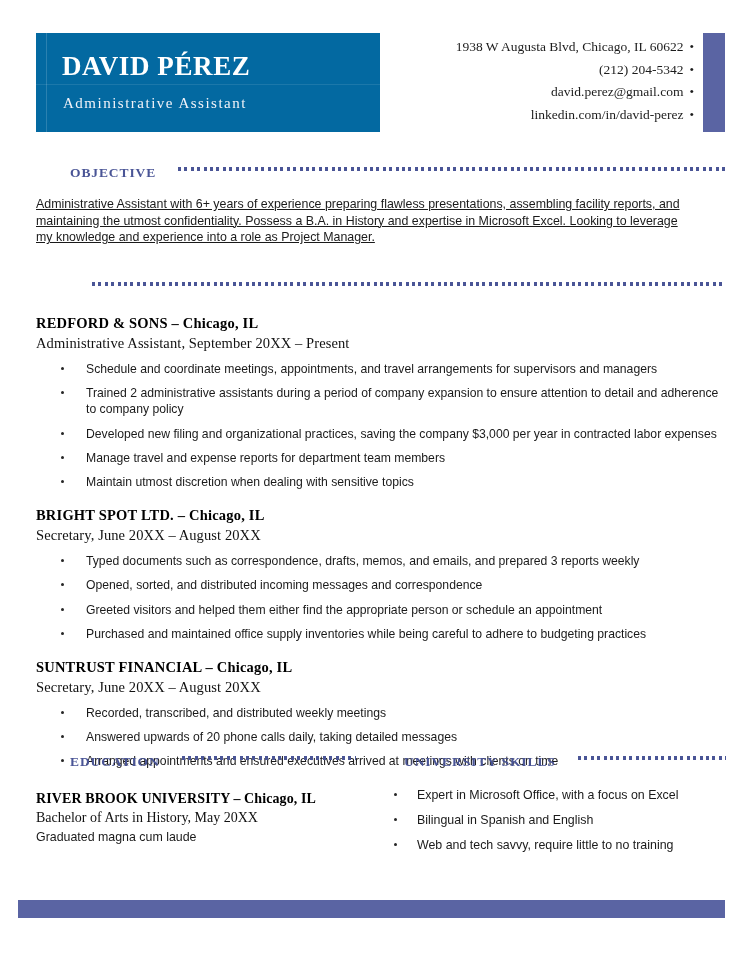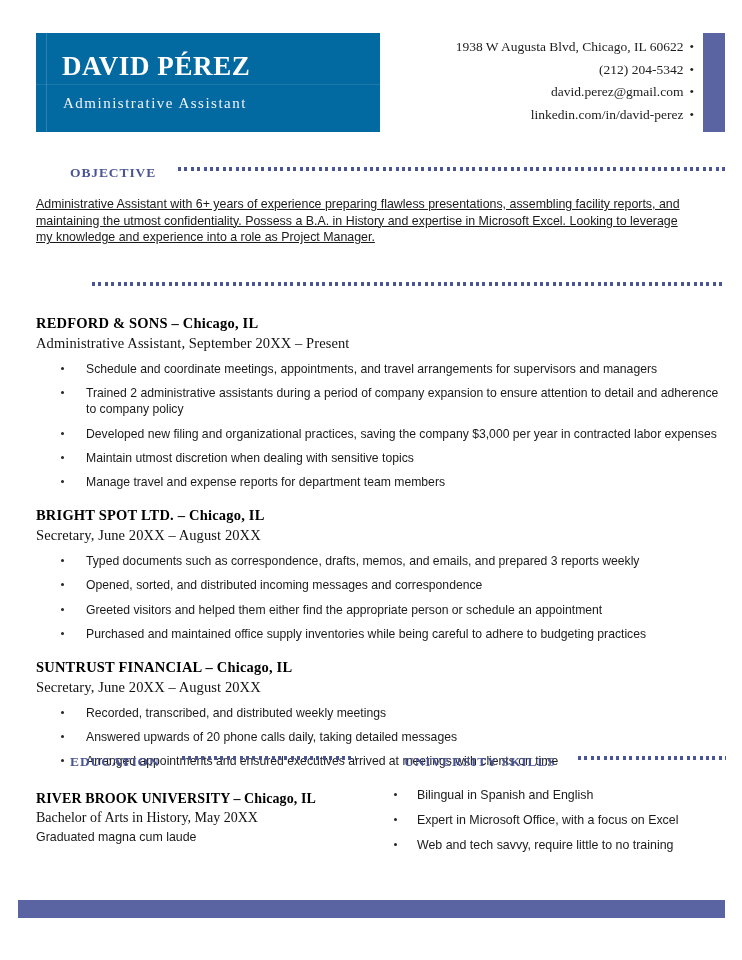--- a/index.html
+++ b/index.html
@@ -314,22 +314,22 @@
       <div class="leader"></div>
     </div>
 
     <div class="job">
       <div class="job-company">REDFORD &amp; SONS – Chicago, IL</div>
       <div class="job-role">Administrative Assistant, September 20XX – Present</div>
       <ul class="bullets">
         <li>Schedule and coordinate meetings, appointments, and travel arrangements for supervisors and managers</li>
         <li>Trained 2 administrative assistants during a period of company expansion to ensure attention to detail and adherence to company policy</li>
         <li>Developed new filing and organizational practices, saving the company $3,000 per year in contracted labor expenses</li>
+        <li>Manage travel and expense reports for department team members</li>
         <li>Maintain utmost discretion when dealing with sensitive topics</li>
-        <li>Manage travel and expense reports for department team members</li>
       </ul>
     </div>
 
     <div class="job">
       <div class="job-company">BRIGHT SPOT LTD. – Chicago, IL</div>
       <div class="job-role">Secretary, June 20XX – August 20XX</div>
       <ul class="bullets">
         <li>Typed documents such as correspondence, drafts, memos, and emails, and prepared 3 reports weekly</li>
         <li>Opened, sorted, and distributed incoming messages and correspondence</li>
         <li>Greeted visitors and helped them either find the appropriate person or schedule an appointment</li>
@@ -361,22 +361,22 @@
         <div class="edu-honors">Graduated magna cum laude</div>
       </div>
     </div>
 
     <div class="col-right">
       <div class="section-head">
         <div class="title">UNIVERSITY SKILLS</div>
         <div class="leader"></div>
       </div>
       <ul class="skills">
+        <li>Expert in Microsoft Office, with a focus on Excel</li>
         <li>Bilingual in Spanish and English</li>
-        <li>Expert in Microsoft Office, with a focus on Excel</li>
         <li>Web and tech savvy, require little to no training</li>
       </ul>
     </div>
 
   </div>
 
   <div class="footer-bar"></div>
 
 </div>
 

